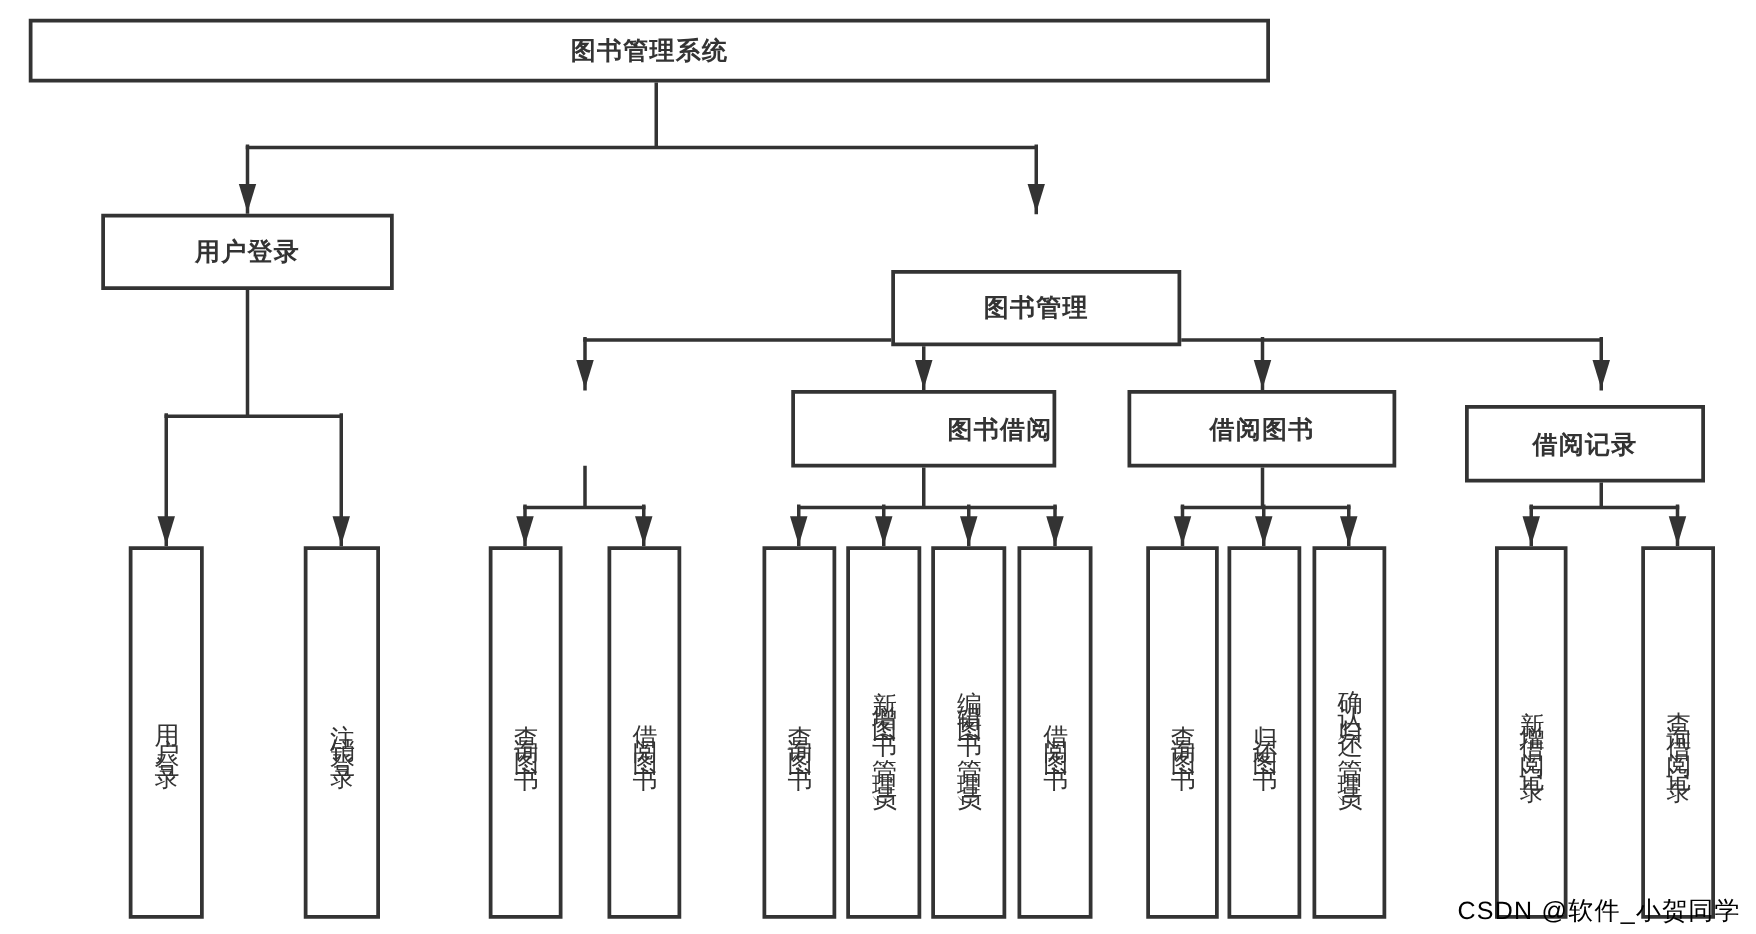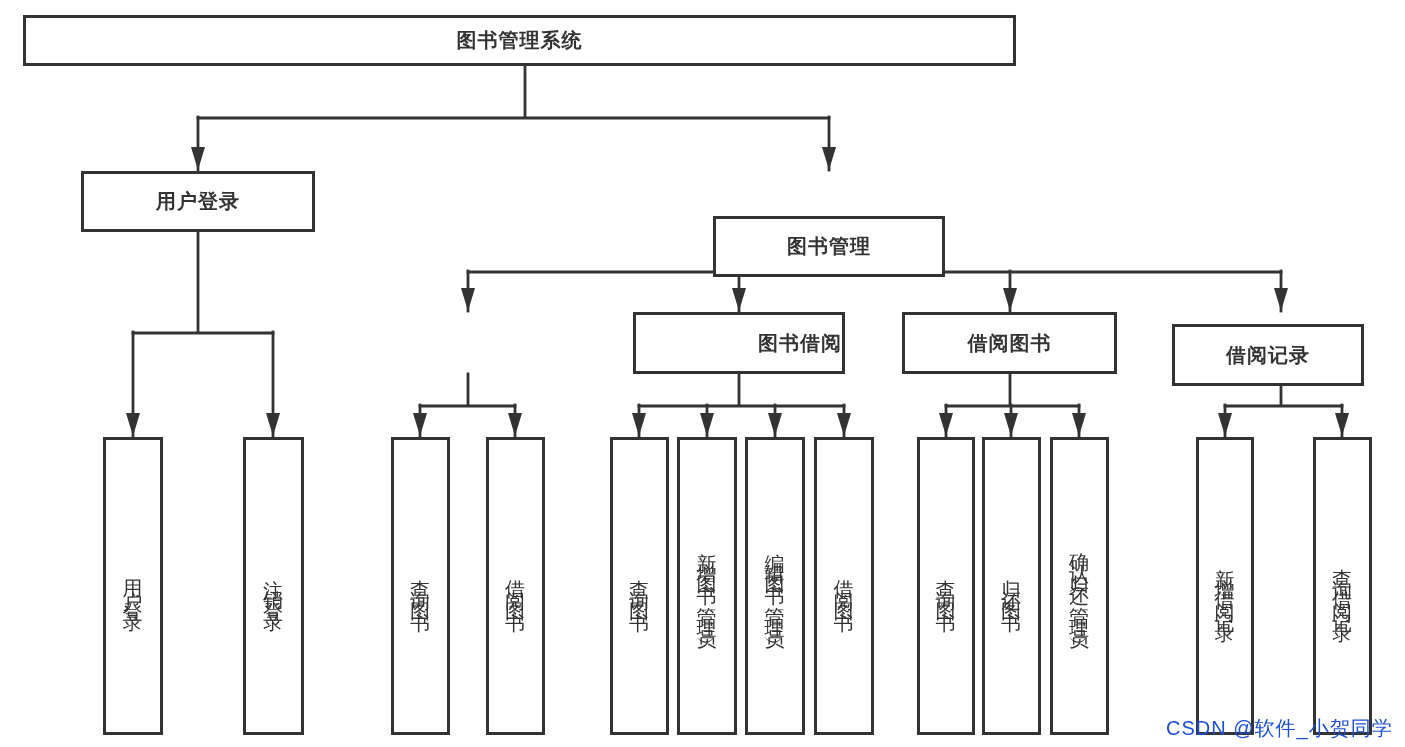--- a/index.html
+++ b/index.html
@@ -38,21 +38,21 @@
     font-size:20px;
     letter-spacing:11px;
     line-height:1;
     white-space:nowrap;
   }
   .watermark{
     position:absolute;
     left:1166px;top:715px;
     z-index:10;
     font-size:20px;
-    color:#1d4ed8;
+    color:#000000;
     letter-spacing:1px;
     white-space:nowrap;
   }
 </style>
 </head>
 <body>
 
 <div class="stage">
 
   <svg class="wires" width="1405" height="747" viewBox="0 0 1405 747">

